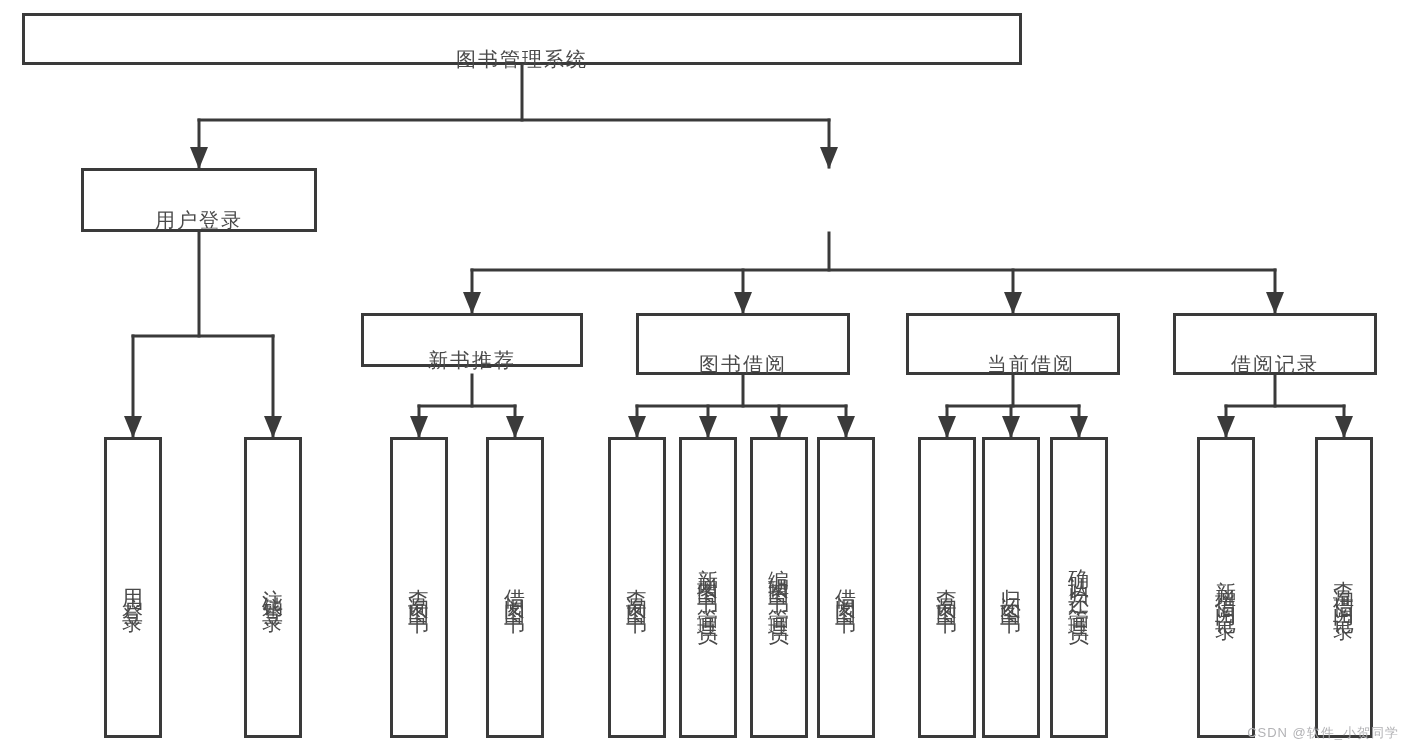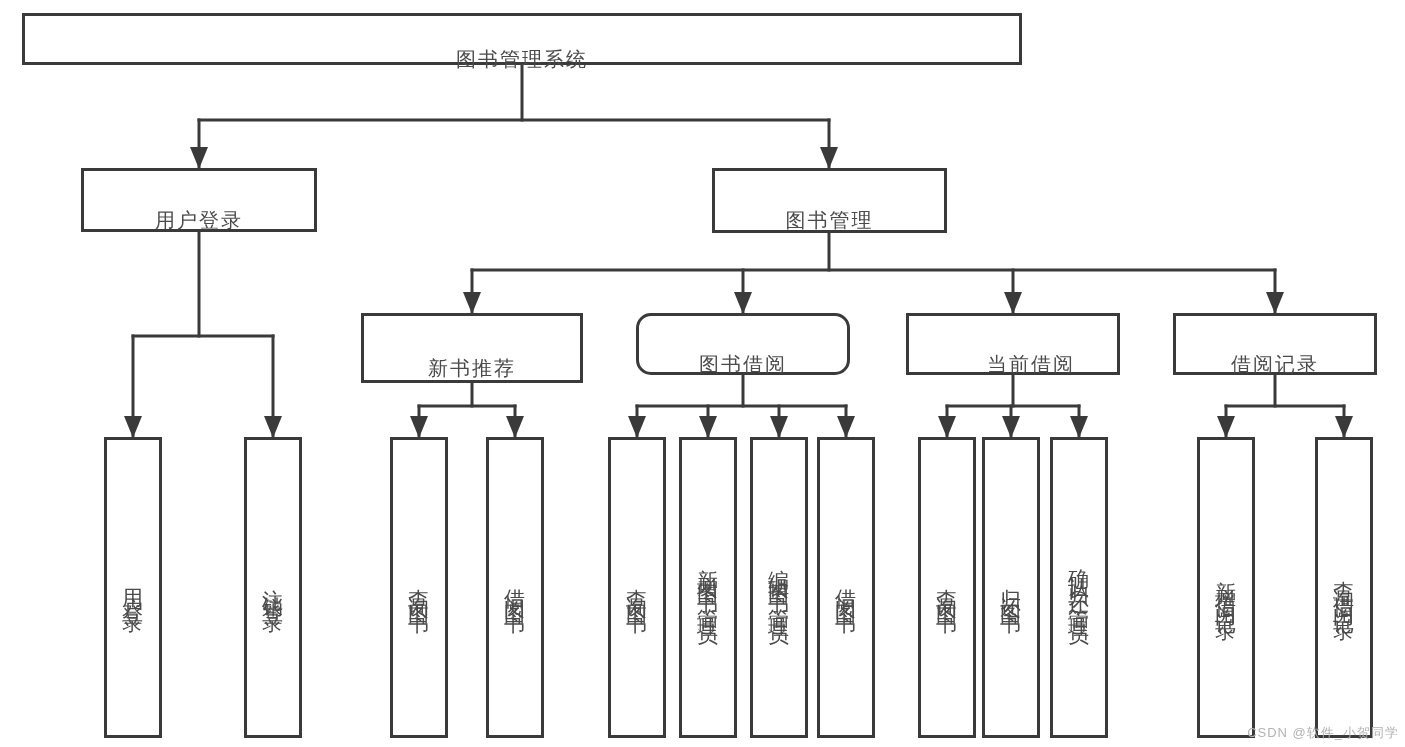--- a/index.html
+++ b/index.html
@@ -27,22 +27,22 @@
   .leaf .vlabel{
     writing-mode:vertical-rl;text-orientation:mixed;
     font-size:21px;letter-spacing:8px;line-height:1;
   }
   
   .root-box{left:22px;top:13px;width:1000px;height:52px;}
   
   .n-user-login{left:81px;top:168px;width:236px;height:64px;}
   .n-book-mgmt{left:712px;top:168px;width:235px;height:65px;}
   
-  .n-new-book{left:361px;top:313px;width:222px;height:70px;}
-  .n-book-borrow{left:636px;top:313px;width:214px;height:62px;border-radius:15px;}
+  .n-new-book{left:361px;top:313px;width:222px;height:54px;}
+  .n-book-borrow{left:636px;top:313px;width:214px;height:62px;}
   .n-cur-borrow{left:906px;top:313px;width:214px;height:62px;padding-left:36px;}
   .n-borrow-rec{left:1173px;top:313px;width:204px;height:62px;}
   
   .leaf{top:437px;width:58px;height:301px;}
   .lf-1{left:104px;}  .lf-2{left:244px;}
   .lf-3{left:390px;}  .lf-4{left:486px;}
   .lf-5{left:608px;}  .lf-6{left:679px;}  .lf-7{left:750px;}  .lf-8{left:817px;}
   .lf-9{left:918px;}  .lf-10{left:982px;} .lf-11{left:1050px;}
   .lf-12{left:1197px;}.lf-13{left:1315px;}
   .watermark{
@@ -103,23 +103,20 @@
     <path d="M1344 406 V436" marker-end="url(#arw)"></path>
   </svg>
 
   <div class="box root-box">
     <span class="hlabel">图书管理系统</span>
   </div>
 
   <div class="box n-user-login">
     <span class="hlabel">用户登录</span>
   </div>
-  <div class="box n-book-mgmt">
-    <span class="hlabel">图书管理</span>
-  </div>
 
   <div class="box n-new-book">
     <span class="hlabel">新书推荐</span>
   </div>
   <div class="box n-book-borrow">
     <span class="hlabel">图书借阅</span>
   </div>
   <div class="box n-cur-borrow">
     <span class="hlabel">当前借阅</span>
   </div>

